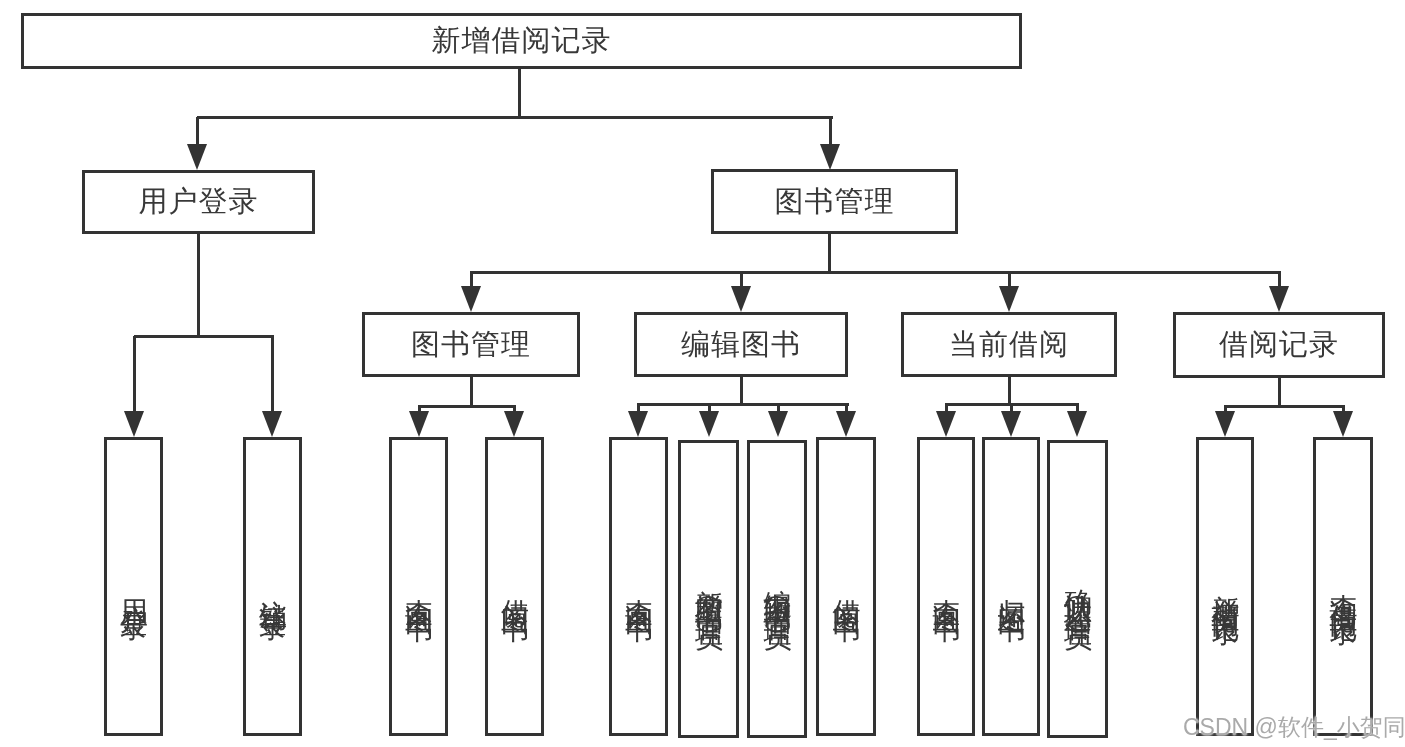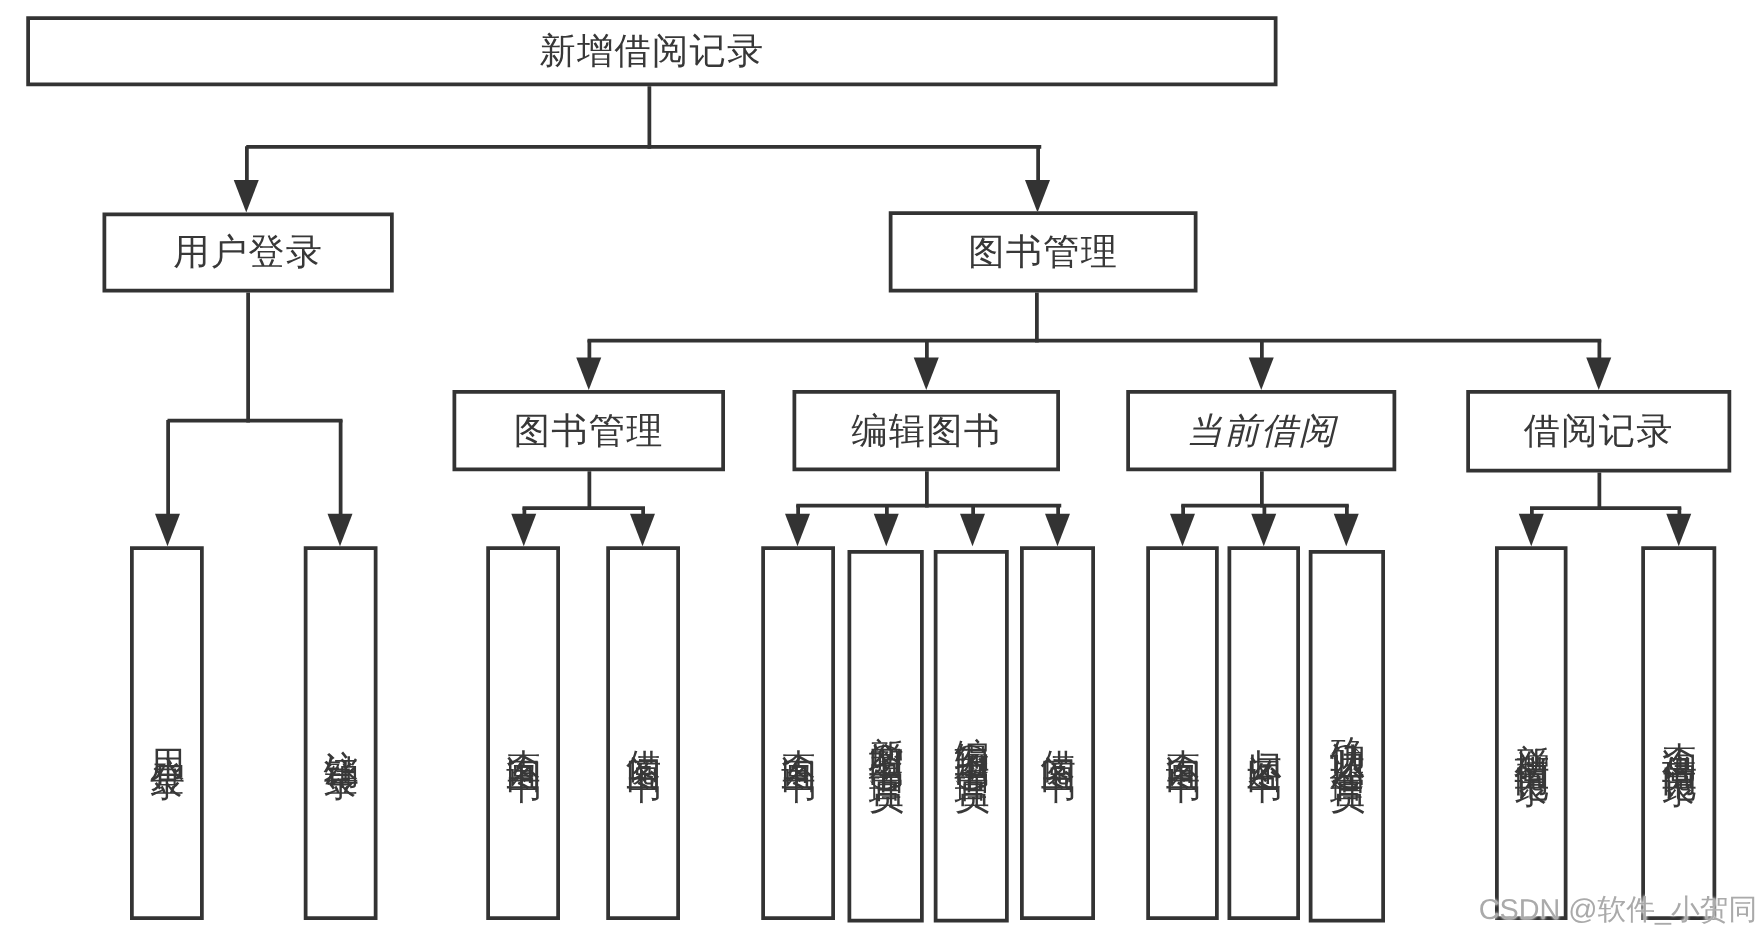--- a/index.html
+++ b/index.html
@@ -126,21 +126,21 @@
     <div class="shaft"></div>
     <div class="head"></div>
   </div>
 
   <div class="box h" style="left:362px; top:312px; width:218px; height:65px;">
     <span class="lbl">图书管理</span>
   </div>
   <div class="box h" style="left:634px; top:312px; width:214px; height:65px;">
     <span class="lbl">编辑图书</span>
   </div>
-  <div class="box h" style="left:901px; top:312px; width:216px; height:65px;font-style:italic;">
+  <div class="box h" style="left:901px; top:312px; width:216px; height:65px;">
     <span class="lbl">当前借阅</span>
   </div>
   <div class="box h" style="left:1173px; top:312px; width:212px; height:66px;">
     <span class="lbl">借阅记录</span>
   </div>
 
   <div class="line" style="left:470px; top:377px; width:3px; height:31px;"></div>
   <div class="line" style="left:418px; top:405px; width:98px; height:3px;"></div>
   <div class="arrow" style="left:409px; top:406px; height:31px;">
     <div class="shaft"></div>

